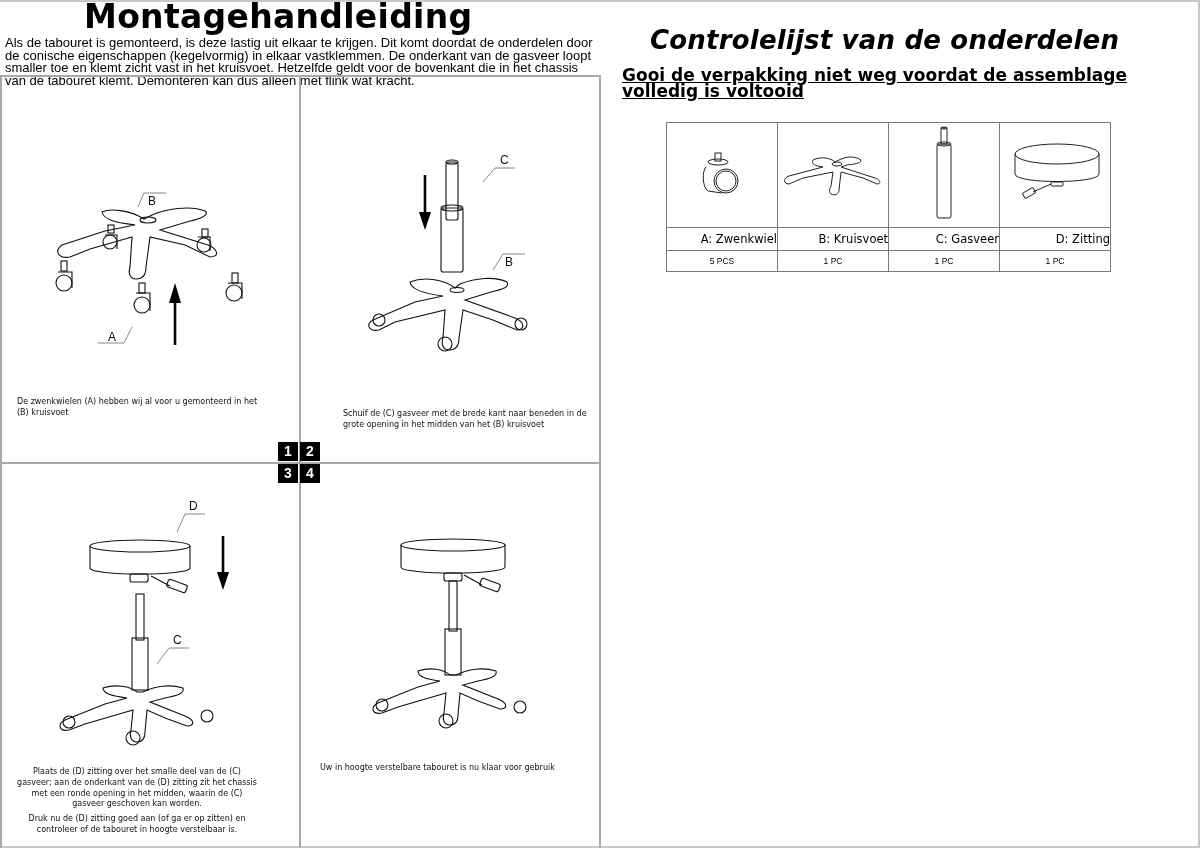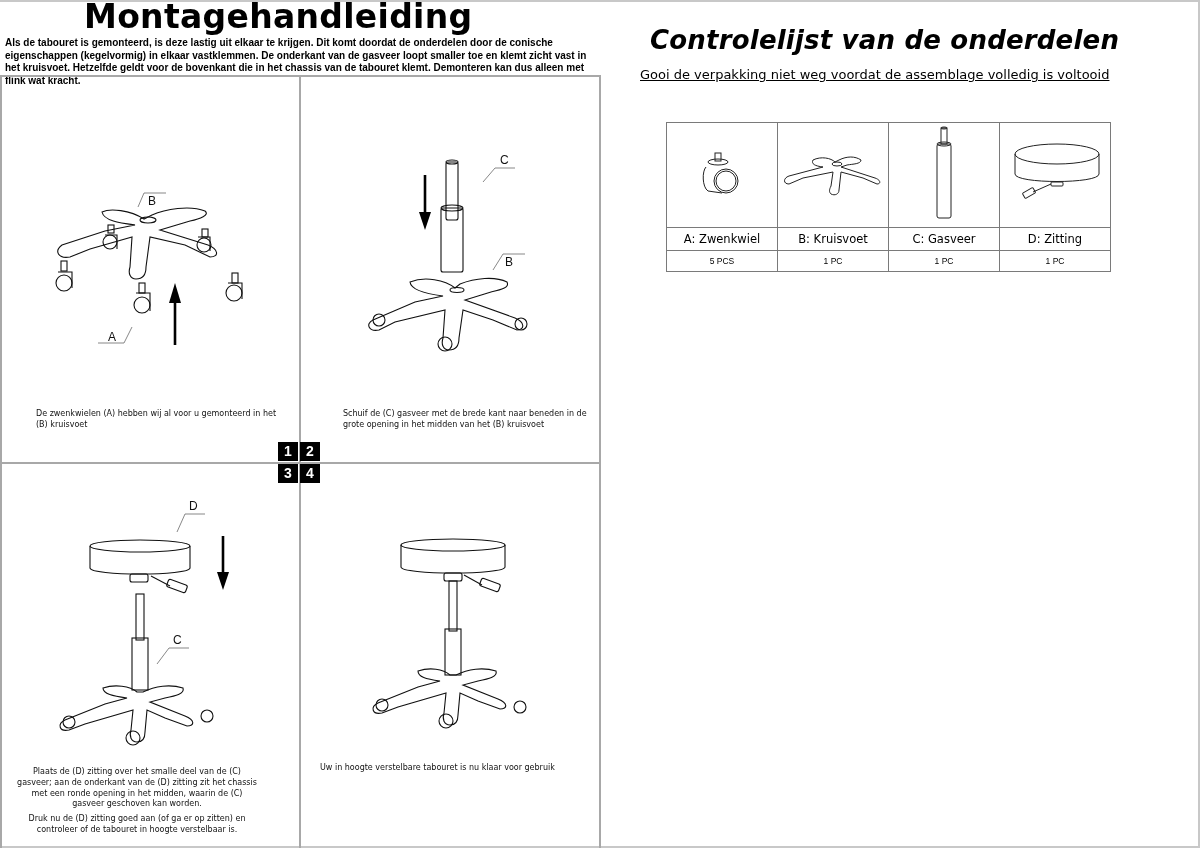--- a/index.html
+++ b/index.html
@@ -6,48 +6,48 @@
   html, body { width: 1200px; height: 848px; background: #ffffff; overflow: hidden; }
   body { position: relative; font-family: "DejaVu Sans", sans-serif; color: #000; }
 
   .page-frame { position: absolute; left: 0; top: 0; width: 1200px; height: 848px;
     border-top: 2px solid #c8c8c8; border-right: 2px solid #c8c8c8; border-bottom: 2px solid #c8c8c8; }
 
   
   .left { position: absolute; left: 0; top: 0; width: 600px; height: 848px; border-radius: 10px; }
   .main-title { position: absolute; left: 84px; top: -2px; font-size: 33px; font-weight: bold;
     letter-spacing: 0.3px; line-height: 38px; }
-  .intro { position: absolute; left: 5px; top: 37px; width: 590px; font-size: 10px;
-    font-weight: bold; line-height: 12.6px; font-family: "Liberation Sans", sans-serif; }
+  .intro { position: absolute; left: 5px; top: 37px; width: 590px; font-size: 13px;
+    font-weight: normal; line-height: 12.6px; font-family: "Liberation Sans", sans-serif; }
 
   .grid { position: absolute; left: 0; top: 75px; width: 601px; height: 773px; }
   .vline { position: absolute; background: #a8a8a8; }
   .hline { position: absolute; background: #a8a8a8; }
 
   .step-text { position: absolute; font-size: 8px; line-height: 10.8px; color: #111; }
   .step-text p + p { margin-top: 4px; }
 
   .num-badges { position: absolute; left: 278px; top: 442px; width: 44px; height: 42px; }
   .num { position: absolute; width: 20px; height: 19px; background: #000; color: #fff;
     font-weight: bold; font-size: 14px; text-align: center; line-height: 19px;
     font-family: "Liberation Sans", sans-serif; }
 
   .illus { position: absolute; }
   .illus svg { display: block; }
 
   
   .right-title { position: absolute; left: 650px; top: 24px; font-size: 26px; font-weight: bold;
     letter-spacing: 0.2px; line-height: 32px; font-style: italic; }
-  .right-subtitle { position: absolute; left: 640px; top: 67px; font-size: 13px; font-weight: normal;
+  .right-subtitle { position: absolute; left: 622px; top: 67px; font-size: 17px; font-weight: bold;
     text-decoration: underline; line-height: 16px; }
 
   .parts-table { position: absolute; left: 666px; top: 122px; border-collapse: collapse; }
   .parts-table td { border: 1px solid #7a7a7a; text-align: center; vertical-align: middle; }
   .parts-table .img-cell { width: 111px; height: 105px; }
-  .parts-table .name-cell { height: 23px; font-size: 11.5px; }
+  .parts-table .name-cell { height: 23px; font-size: 11.5px; text-align: right; }
   .parts-table .qty-cell { height: 21px; font-size: 8.5px; font-family: "Liberation Sans", sans-serif; }
 </style>
 </head>
 <body>
 
 <div class="page-frame"></div>
 
 <section class="left">
   <h1 class="main-title">Montagehandleiding</h1>
   <div class="intro">Als de tabouret is gemonteerd, is deze lastig uit elkaar te krijgen. Dit komt doordat de onderdelen door de conische eigenschappen (kegelvormig) in elkaar vastklemmen. De onderkant van de gasveer loopt smaller toe en klemt zicht vast in het kruisvoet. Hetzelfde geldt voor de bovenkant die in het chassis van de tabouret klemt. Demonteren kan dus alleen met flink wat kracht.</div>
@@ -95,21 +95,21 @@
           <path d="M86 118 h14 v18"></path>
       </g>
 
       <path d="M48 168 L74 168 L82 152" stroke="#555" stroke-width="0.7"></path>
       <text x="58" y="166" font-size="12" fill="#111" stroke="none" font-family="Liberation Sans, sans-serif">A</text>
 
       <path d="M125 170 L125 125" stroke="#000" stroke-width="2.6"></path>
       <path d="M119 128 L125 108 L131 128 Z" fill="#000" stroke="none"></path>
     </svg>
   </div>
-  <div class="step-text" style="left:17px;top:409px;width:250px;margin-left:19px;">
+  <div class="step-text" style="left:17px;top:397px;width:250px;">
     <p>De zwenkwielen (A) hebben wij al voor u gemonteerd in het (B) kruisvoet</p>
   </div>
 
   <div class="illus" style="left:365px;top:150px;">
     <svg width="180" height="210" viewBox="0 0 180 210" fill="none" stroke="#111" stroke-width="1.1">
 
       <path d="M118 32 L130 18 L150 18" stroke="#555" stroke-width="0.7"></path>
       <text x="135" y="14" font-size="12" fill="#111" stroke="none" font-family="Liberation Sans, sans-serif">C</text>
 
       <path d="M60 25 L60 64" stroke="#000" stroke-width="2.6"></path>

